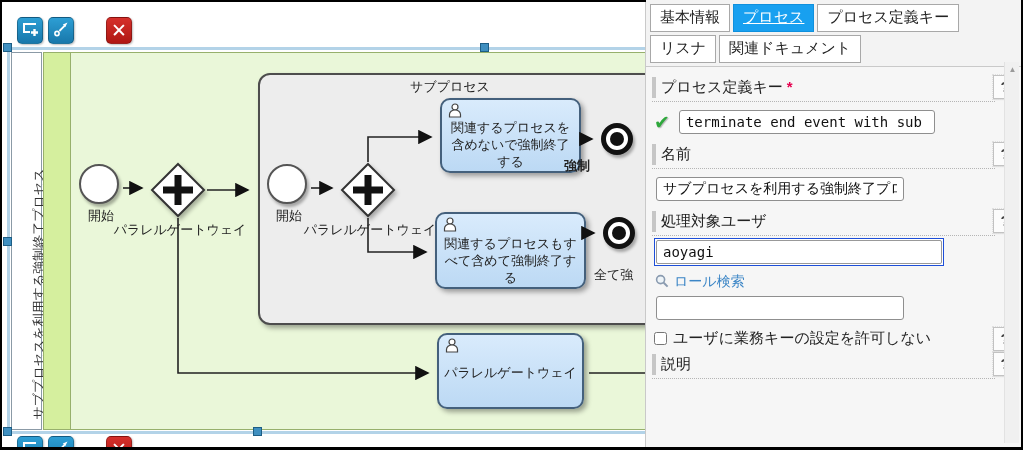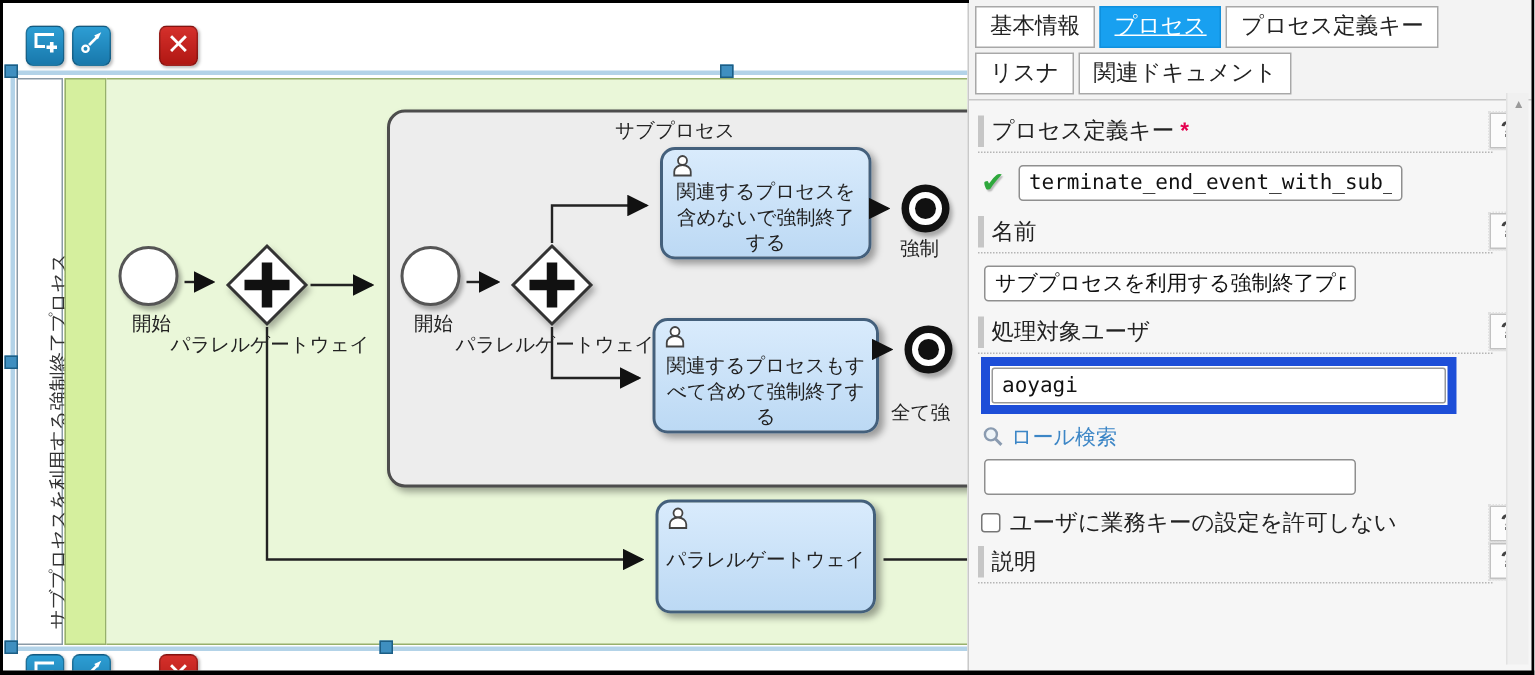--- a/index.html
+++ b/index.html
@@ -70,21 +70,21 @@
   .help { position:absolute; right:-22px; top:1px; width:24px; height:24px; background:#fcfcfc; border:1px solid #c2c2c2;
           outline:1px dotted #e0e0e0; text-align:center; font-weight:bold; color:#444; font-size:15px; line-height:22px;
           box-shadow:1px 1px 1px rgba(0,0,0,.1); cursor:pointer; }
   .valrow { display:flex; align-items:center; margin:8px 0 7px 2px; }
   .check { color:#2ea83c; font-size:19px; margin-right:9px; text-shadow:1px 1px 1px rgba(0,0,0,.25); }
   input.txt { height:24px; border:1px solid #8f8f8f; border-radius:3px; padding:1px 6px; background:#fff;
               font-size:14px; color:#111; }
   .mono { font-family:"DejaVu Sans Mono","Liberation Mono",monospace; font-size:13px; }
   .linkrow { display:flex; align-items:center; gap:5px; margin:7px 0 5px 3px; font-size:14px; }
   .link { color:#3c86c6; cursor:pointer; }
-  .redbox { border:6px solid #1d4ed8; padding:1px; margin:2px 0 6px 2px; width:317px; background:#fff;text-decoration:underline; }
+  .redbox { border:1px solid #1d4ed8; padding:1px; margin:2px 0 6px 2px; width:290px; background:#fff;text-decoration:underline; }
   .redbox input { width:100%; border:1px solid #999; border-radius:2px; }
   .cbrow { position:relative; display:flex; align-items:center; gap:6px; margin:9px 0 3px 2px; font-size:15px; color:#222; }
 
   .scrollbar { position:absolute; right:2px; top:62px; bottom:4px; width:15px; background:#f0f0f0; border-left:1px solid #e2e2e2; }
   .scroll-up { width:15px; height:16px; text-align:center; font-size:8px; color:#9a9a9a; line-height:16px; cursor:pointer; }
 </style>
 </head>
 <body>
 
 <div class="diagram">
@@ -173,21 +173,21 @@
           <circle cx="8" cy="4" r="3" fill="#fff" stroke="#444" stroke-width="1.2"></circle>
           <path d="M2.5,14 v-2.5 a5.5,4.5 0 0 1 11,0 V14 z" fill="#fff" stroke="#444" stroke-width="1.2"></path>
         </svg>
     </span>
     <div class="ttext" style="top:30px;">パラレルゲートウェイ</div>
   </div>
 
   <div class="event-end" style="left:601px; top:123px;">
       <div class="dot"></div>
     </div>
-  <div class="dlabel" style="left:600px; top:157px;">強制</div>
+  <div class="dlabel" style="left:564px; top:157px;font-weight:bold;">強制</div>
 
   <div class="event-end" style="left:603px; top:217px;">
       <div class="dot"></div>
     </div>
   <div class="dlabel" style="left:594px; top:266px;">全て強</div>
 
   <svg class="connectors">
     <defs>
       <marker id="arr" markerWidth="9" markerHeight="9" refX="8" refY="4.5" orient="auto">
         <path d="M0,0 L9,4.5 L0,9 Z" fill="#111"></path>

